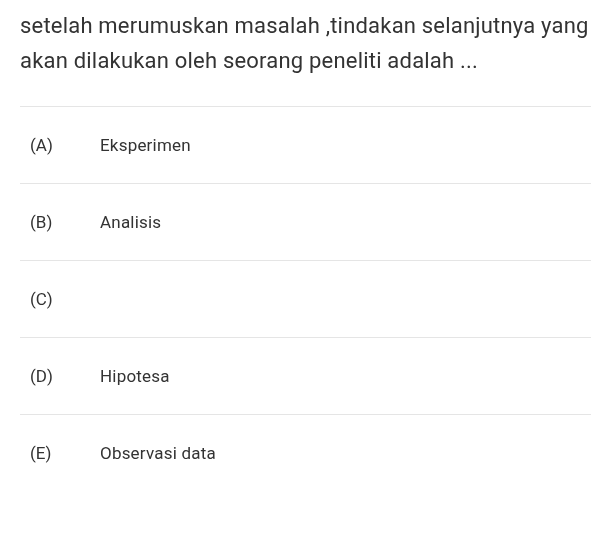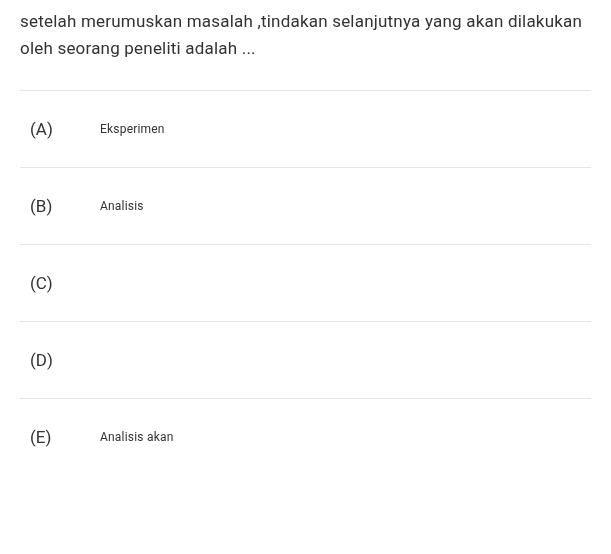--- a/index.html
+++ b/index.html
@@ -12,21 +12,21 @@
       background: #ffffff;
       width: 611px;
       height: 554px;
       padding: 0;
       color: #333;
     }
     .question-container {
       padding: 8px 20px 0 20px;
     }
     .question-text {
-      font-size: 17px;
+      font-size: 22px;
       line-height: 1.6;
       color: #333;
       margin-bottom: 28px;
       letter-spacing: 0.2px;
     }
     .options-list {
       border-top: 1px solid #e5e5e5;
     }
     .option-item {
       display: flex;
@@ -40,21 +40,21 @@
       padding-bottom: 20px;
     }
     .option-letter {
       font-size: 17px;
       color: #333;
       width: 80px;
       padding-left: 10px;
       flex-shrink: 0;
     }
     .option-text {
-      font-size: 12px;
+      font-size: 17px;
       color: #333;
       letter-spacing: 0.2px;
     }
   </style>
 </head>
 <body>
 
 <div class="question-container">
   <div class="question-text">setelah merumuskan masalah ,tindakan selanjutnya yang akan dilakukan oleh seorang peneliti adalah ...</div>
   <div class="options-list">
@@ -64,19 +64,20 @@
     </div>
     <div class="option-item">
       <span class="option-letter">(B)</span>
       <span class="option-text">Analisis</span>
     </div>
     <div class="option-item">
       <span class="option-letter">(C)</span>
     </div>
     <div class="option-item">
       <span class="option-letter">(D)</span>
+      <span class="option-text">Hipotesa</span>
     </div>
     <div class="option-item">
       <span class="option-letter">(E)</span>
-      <span class="option-text">Analisis akan</span>
+      <span class="option-text">Observasi data</span>
     </div>
   </div>
 </div>
 
 </body></html>

